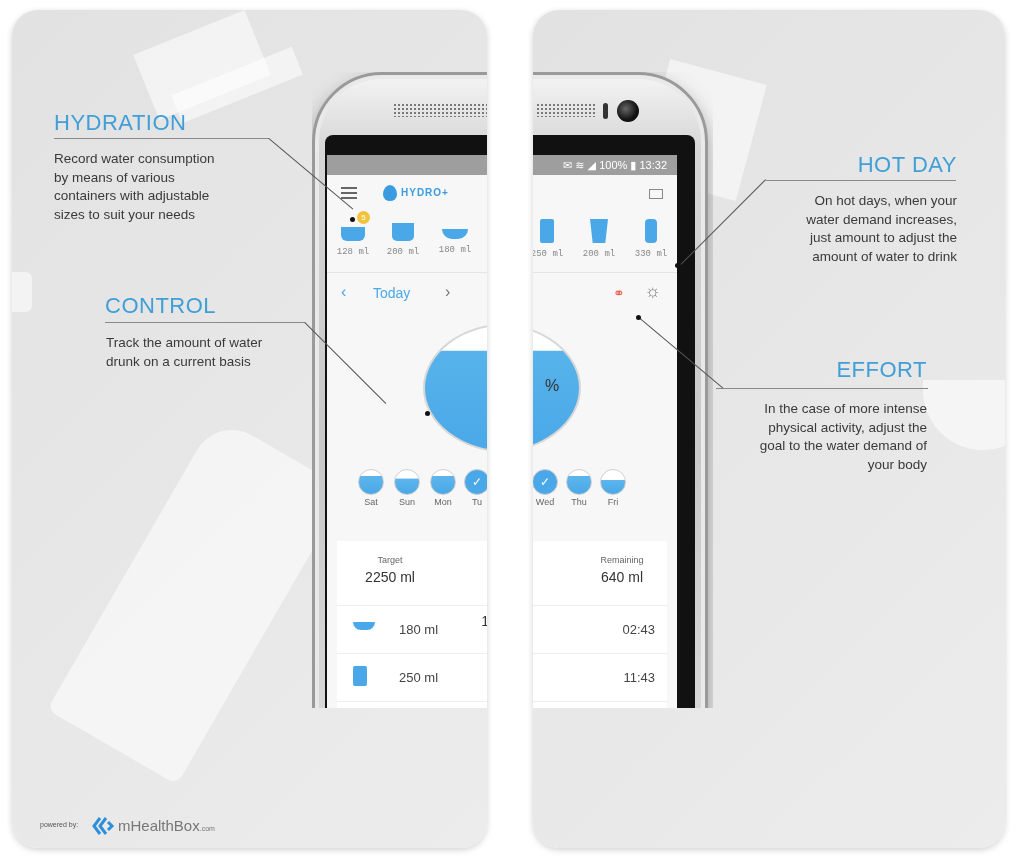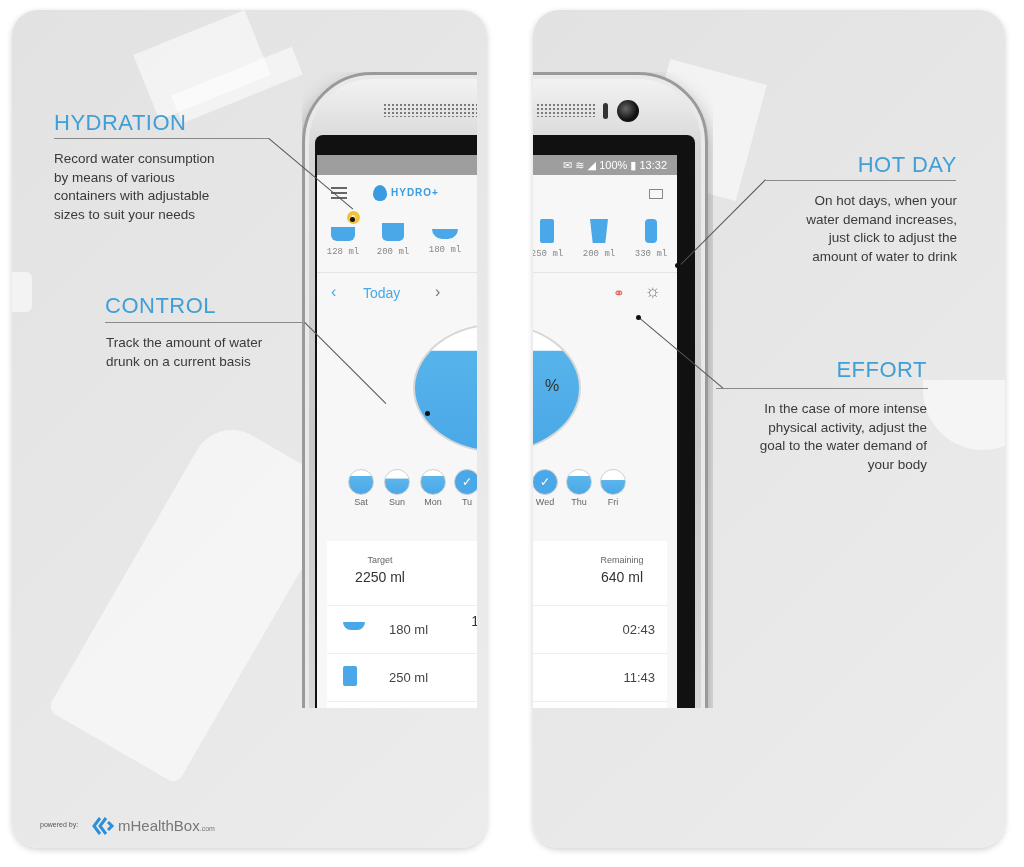--- a/index.html
+++ b/index.html
@@ -2,21 +2,21 @@
 <html><head>
 <meta charset="utf-8">
 <style>
   * { box-sizing: border-box; margin: 0; padding: 0; }
   body { width: 1024px; height: 867px; background: #ffffff; position: relative; overflow: hidden; font-family: "Liberation Sans", sans-serif; }
   .card { position: absolute; top: 10px; height: 838px; background: linear-gradient(135deg, #e2e2e3 0%, #e8e8e9 60%, #ececed 100%); border-radius: 26px; box-shadow: 0 2px 6px rgba(0,0,0,0.18); overflow: hidden; }
   .card.left { left: 12px; width: 475px; }
   .card.right { left: 533px; width: 472px; }
   .deco { position: absolute; background: rgba(255,255,255,0.55); }
   .phone-half { position: absolute; top: 62px; height: 636px; overflow: hidden; }
-  .phone-half.l { left: 290px; width: 175px; }
+  .phone-half.l { left: 300px; width: 175px; }
   .phone-half.r { left: 0px; width: 180px; }
   .phone { position: absolute; width: 410px; height: 748px; border-radius: 70px; background: linear-gradient(180deg,#f4f4f4 0%,#d6d6d6 10%,#c8c8c8 50%,#d9d9d9 90%,#f2f2f2 100%); border: 3px solid #9a9a9a; box-shadow: 0 10px 20px rgba(0,0,0,0.35), inset 0 0 0 4px #e9e9e9; }
   .phone-half.l .phone { left: 0; }
   .phone-half.r .phone { left: -235px; }
   .bezel { position: absolute; left: 10px; top: 60px; width: 384px; height: 600px; background: #111; border-radius: 8px; }
   .screen { position: absolute; left: 12px; top: 80px; width: 364px; height: 566px; background: #f7f7f7; overflow: hidden; }
   .speaker { position: absolute; height: 14px; background-image: radial-gradient(#666 35%, transparent 40%); background-size: 4px 4px; opacity: 0.85; }
   .status-bar { position: absolute; left: 0; top: 0; width: 100%; height: 20px; background: #9e9e9e; color: #fff; font-size: 11px; text-align: right; padding-right: 10px; line-height: 20px; }
   .app-header { position: absolute; top: 20px; left: 0; width: 100%; height: 36px; }
   .menu-icon { position: absolute; left: 14px; top: 12px; width: 16px; height: 12px; border-top: 2px solid #666; border-bottom: 2px solid #666; }
@@ -179,21 +179,21 @@
 
 <div class="card right">
   <div class="deco" style="left:120px;top:60px;width:100px;height:120px;transform:rotate(15deg);"></div>
   <div class="deco" style="left:390px;top:370px;width:120px;height:70px;border-radius:0 0 60px 60px;"></div>
 
   <div class="callout-title" style="right:48px;top:142px;">HOT DAY</div>
   <div class="callout-rule" style="left:233px;top:170px;width:190px;"></div>
   <div class="callout-body" style="right:48px;top:182px;text-align:right;">
     <div>On hot days, when your</div>
     <div>water demand increases,</div>
-    <div>just click to adjust the</div>
+    <div>just amount to adjust the</div>
     <div>amount of water to drink</div>
   </div>
 
   <div class="callout-title" style="right:78px;top:347px;">EFFORT</div>
   <div class="callout-rule" style="left:183px;top:378px;width:212px;"></div>
   <div class="callout-body" style="right:78px;top:390px;text-align:right;">
     <div>In the case of more intense</div>
     <div>physical activity, adjust the</div>
     <div>goal to the water demand of</div>
     <div>your body</div>

